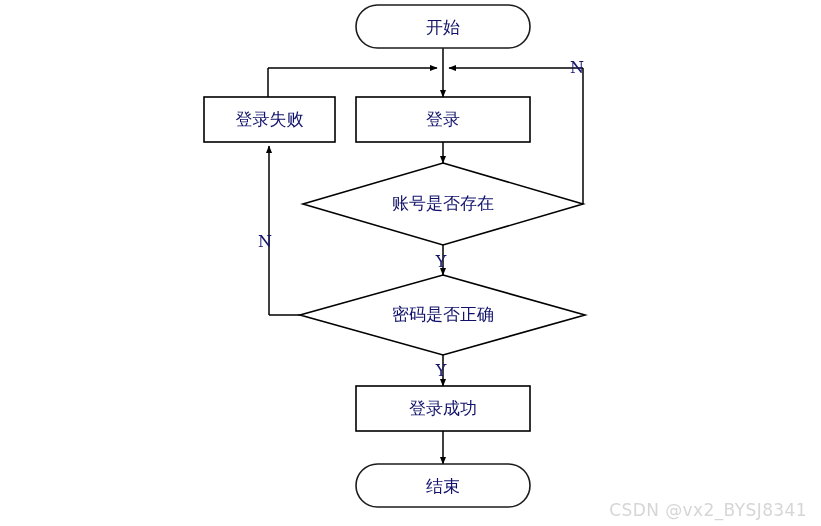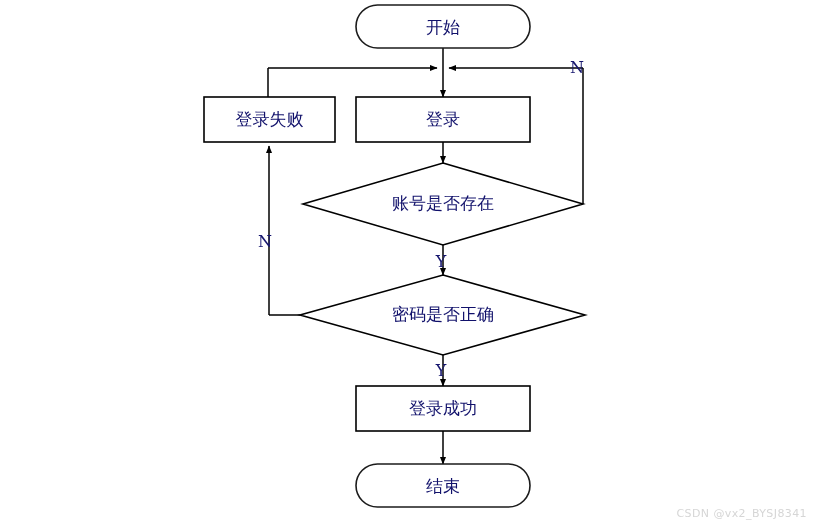--- a/index.html
+++ b/index.html
@@ -51,21 +51,21 @@
     font-size: 16px;
     fill: #15156e;
     text-anchor: middle;
     dominant-baseline: middle;
   }
   .watermark {
     position: absolute;
     right: 14px;
     bottom: 6px;
     font-family: "DejaVu Sans", "Liberation Sans", sans-serif;
-    font-size: 11px;
+    font-size: 17px;
     color: #d6d6d6;
     letter-spacing: 0.4px;
     user-select: none;
     white-space: nowrap;
   }
 </style>
 </head>
 <body>
 
 <div id="canvas">

